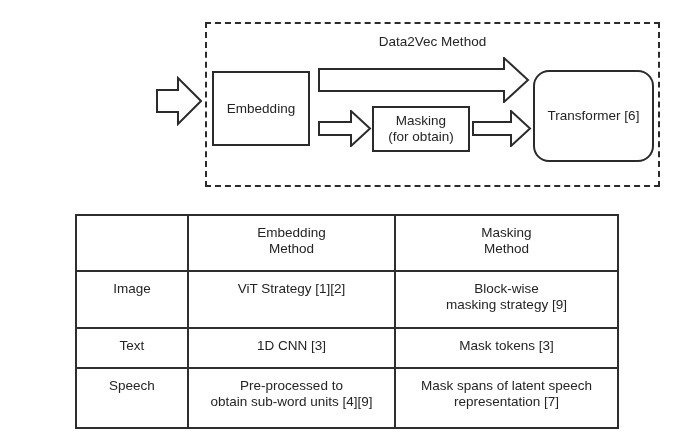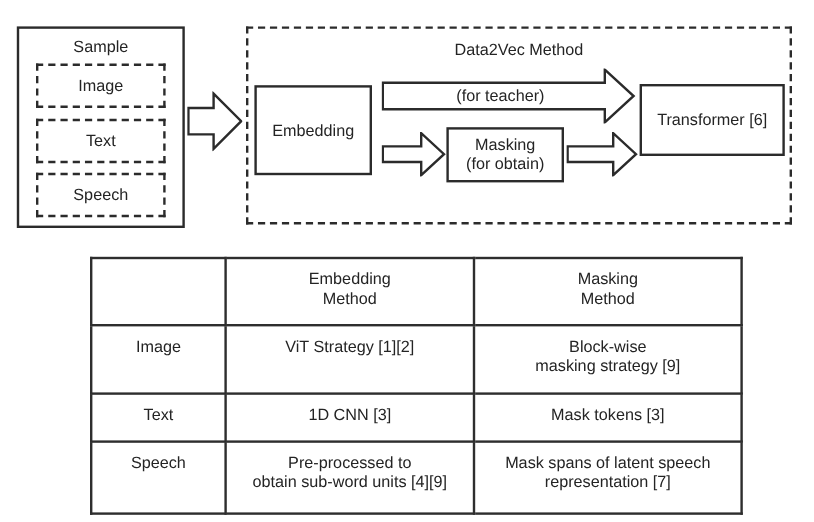--- a/index.html
+++ b/index.html
@@ -84,64 +84,51 @@
     font-weight: normal;
     line-height: 16px;
     white-space: pre-line;
   }
 </style>
 </head>
 <body>
 
 <div class="canvas">
 
-  <div class="solid-box" style="left:14px; top:22px; width:140px; height:168px; display:block;">
-    <div class="group-title" style="top:7px;">Sample</div>
-    <div class="dashed-item" style="left:14px; top:29px; width:108px; height:37px;">
-      <span>Image</span>
-    </div>
-    <div class="dashed-item" style="left:14px; top:75px; width:108px; height:37px;">
-      <span>Text</span>
-    </div>
-    <div class="dashed-item" style="left:14px; top:120px; width:108px; height:37px;">
-      <span>Speech</span>
-    </div>
-  </div>
 
   <svg class="flow-arrow" style="left:156px; top:76px;" width="46" height="50" viewBox="0 0 46 50">
     <polygon points="1,14 22,14 22,2 45,25 22,48 22,36 1,36"></polygon>
   </svg>
 
   <div class="dashed-box" style="left:205px; top:22px; width:455px; height:165px;">
     <div class="group-title" style="top:10px;">Data2Vec Method</div>
   </div>
 
   <div class="solid-box" style="left:212px; top:71px; width:98px; height:75px;">
     <span>Embedding</span>
   </div>
 
   <svg class="flow-arrow" style="left:318px; top:57px;" width="212" height="46" viewBox="0 0 212 46">
     <polygon points="1,12 186,12 186,1 210,23 186,45 186,34 1,34"></polygon>
   </svg>
-  <div class="arrow-label" style="left:330px; top:68px; width:174px; height:22px;">(for teacher)</div>
 
   <svg class="flow-arrow" style="left:318px; top:110px;" width="54" height="37" viewBox="0 0 54 37">
     <polygon points="1,12 33,12 33,1 52,18.5 33,36 33,25 1,25"></polygon>
   </svg>
 
   <div class="solid-box two-line" style="left:372px; top:106px; width:98px; height:46px;">
     <span>Masking</span>
     <span>(for obtain)</span>
   </div>
 
   <svg class="flow-arrow" style="left:472px; top:110px;" width="60" height="37" viewBox="0 0 60 37">
     <polygon points="1,12 39,12 39,1 58,18.5 39,36 39,25 1,25"></polygon>
   </svg>
 
-  <div class="solid-box" style="left:533px; top:70px; width:121px; height:60px;">
+  <div class="solid-box" style="left:533px; top:70px; width:121px; height:92px;border-radius:16px;">
     <span>Transformer [6]</span>
   </div>
 
   <table class="compare">
     <colgroup>
       <col style="width:112px">
       <col style="width:207px">
       <col style="width:223px">
     </colgroup>
     <tbody>

